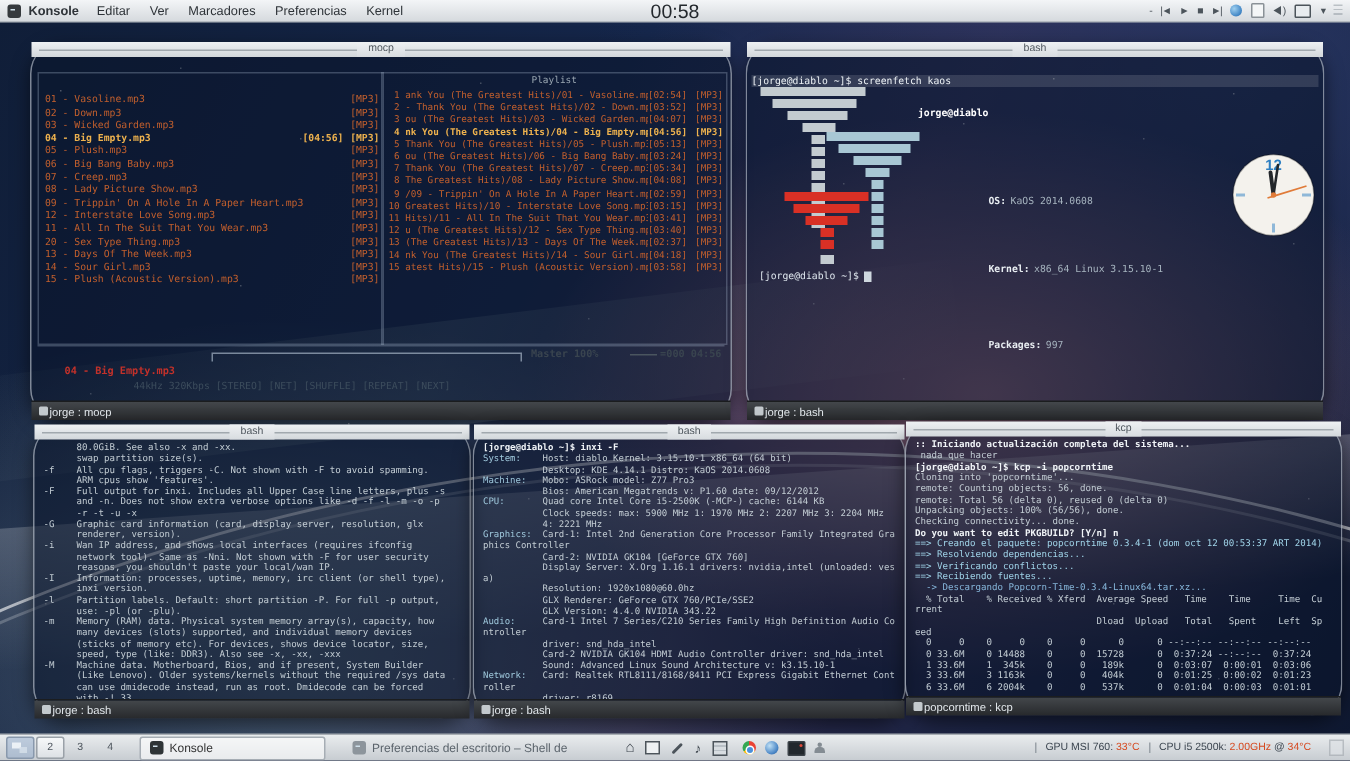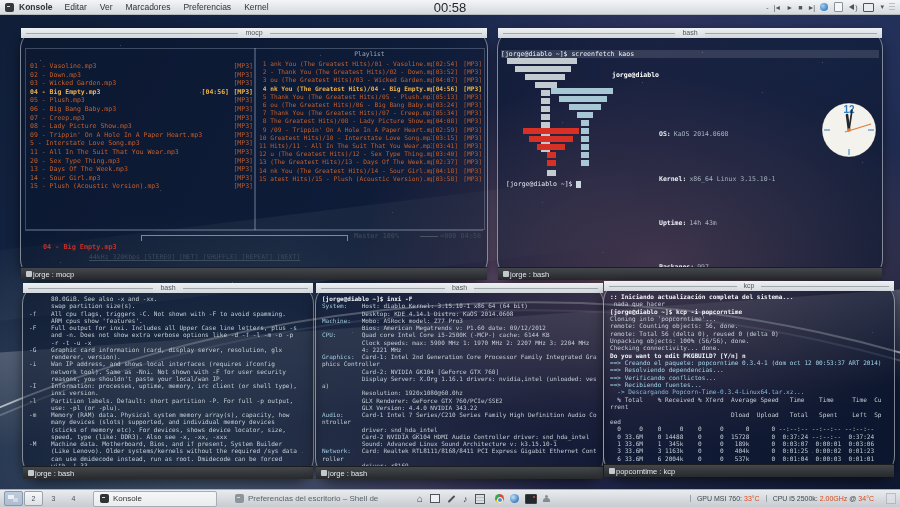--- a/index.html
+++ b/index.html
@@ -93,21 +93,21 @@
        border-top:1px solid rgba(205,220,235,.55);border-left:1px solid rgba(205,220,235,.55);
        border-right:1px solid rgba(205,220,235,.55);}
   .mocmaster{position:absolute;right:88px;top:194px;font-size:6.8px;color:#39444f;font-weight:bold;
        font-family:"DejaVu Sans Mono",monospace;}
   .moctime{position:absolute;right:6px;top:194px;font-size:6.8px;color:#39444f;font-weight:bold;
        font-family:"DejaVu Sans Mono",monospace;display:flex;align-items:center;gap:2px;}
   .moctime .bar{width:18px;height:1px;background:#4a555f;}
   .nowplaying{position:absolute;left:22px;top:205px;font-size:6.8px;color:#c2312a;font-weight:bold;
        font-family:"DejaVu Sans Mono",monospace;}
   .streaminfo{position:absolute;left:68px;top:215px;font-size:6.5px;color:#3c4c5c;
-       font-family:"DejaVu Sans Mono",monospace;text-decoration:underline;}
+       font-family:"DejaVu Sans Mono",monospace;}
 
   
   #win-sf{left:497px;top:28px;width:384px;height:252px;}
   .sfprompt{position:absolute;left:3px;right:3px;top:12px;font-size:6.5px;line-height:8px;
        color:#eef3f7;background:rgba(255,255,255,.13);white-space:pre;
        font-family:"DejaVu Sans Mono",monospace;}
   #kaosart{position:absolute;left:7px;top:20px;}
   #sfinfo{position:absolute;left:114px;top:19px;font-size:6.5px;line-height:7.4px;
        font-family:"DejaVu Sans Mono",monospace;white-space:pre;}
   #sfinfo .fuser{color:#ffffff;font-weight:bold;}
@@ -275,21 +275,21 @@
             <span class="tg">[MP3]</span>
           </div>
 
           <div class="mrow">
             <span class="tt">09 - Trippin' On A Hole In A Paper Heart.mp3</span>
             <span class="td"></span>
             <span class="tg">[MP3]</span>
           </div>
 
           <div class="mrow">
-            <span class="tt">5 - Interstate Love Song.mp3</span>
+            <span class="tt">12 - Interstate Love Song.mp3</span>
             <span class="td"></span>
             <span class="tg">[MP3]</span>
           </div>
 
           <div class="mrow">
             <span class="tt">11 - All In The Suit That You Wear.mp3</span>
             <span class="td"></span>
             <span class="tg">[MP3]</span>
           </div>
 
@@ -478,23 +478,20 @@
         
       
           <div class="frow">
             <span class="fk">OS:</span><span class="fv">KaOS 2014.0608</span>
           </div>
         
           <div class="frow">
             <span class="fk">Kernel:</span><span class="fv">x86_64 Linux 3.15.10-1</span>
           </div>
         
-          <div class="frow">
-            <span class="fk">Uptime:</span><span class="fv">14h 43m</span>
-          </div>
         
           <div class="frow">
             <span class="fk">Packages:</span><span class="fv">997</span>
           </div>
         
           
         
           
         
           

